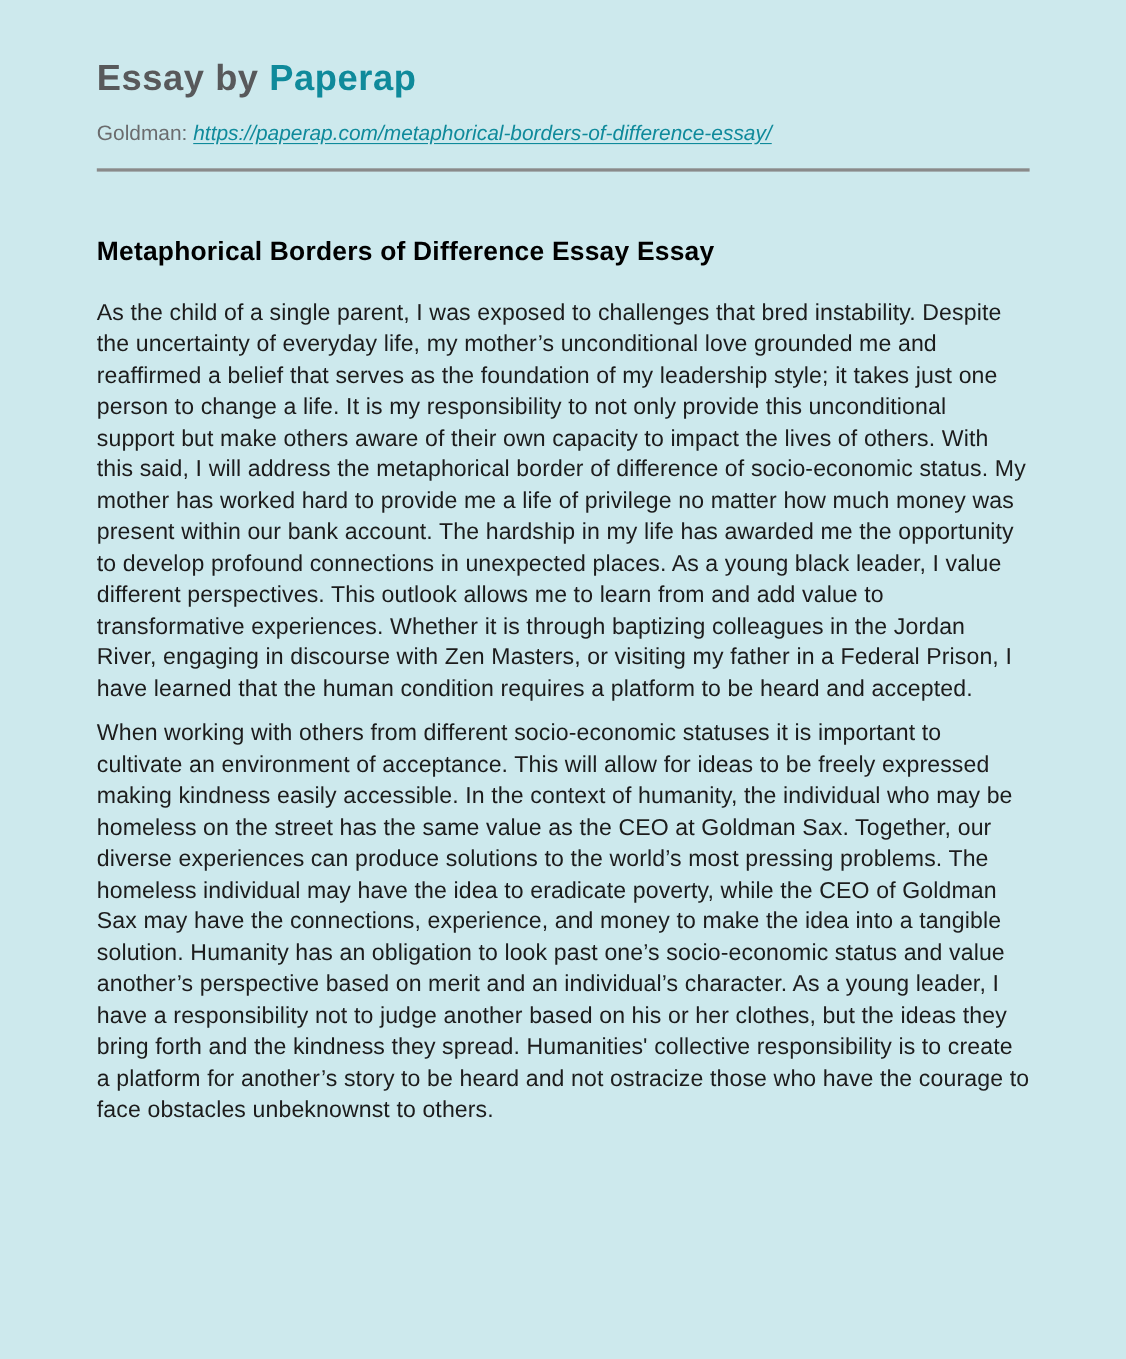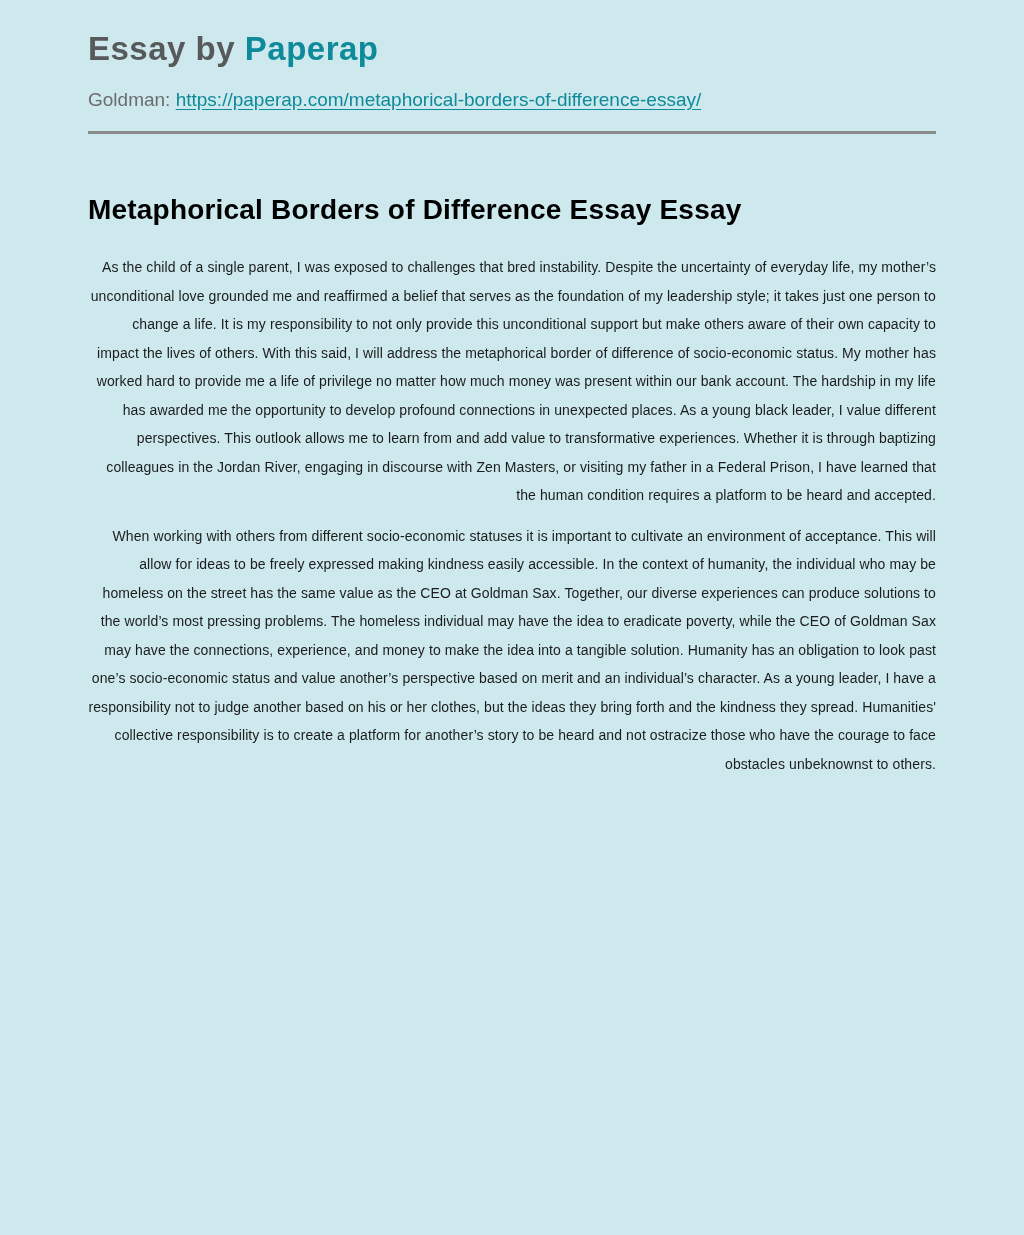--- a/index.html
+++ b/index.html
@@ -16,62 +16,62 @@
     font-family: "Liberation Sans", "DejaVu Sans", sans-serif;
   }
   body {
     width: 1024px;
     min-height: 1235px;
     overflow: hidden;
   }
   .page {
     width: 848px;
     margin: 0 auto;
-    padding-top: 30px;
+    padding-top: 52px;
   }
   .brand-heading {
     font-size: 33px;
     font-weight: bold;
     color: var(--gray-heading);
     letter-spacing: 0.5px;
   }
   .brand-heading .brand-name {
     color: var(--accent);
   }
   .source-row {
     margin-top: 21px;
     font-size: 19px;
     color: var(--gray-label);
   }
   .source-row a {
     color: var(--accent);
     text-decoration: underline;
     text-underline-offset: 3px;
+    font-style: italic;
   }
   .divider {
     border: none;
     height: 3px;
     background: var(--divider);
     margin-top: 20px;
   }
   .article-title {
     margin-top: 60px;
-    font-size: 28px;
+    font-size: 24px;
     line-height: 1.12;
     font-weight: bold;
     color: #000;
     letter-spacing: 0.2px;
   }
   .article-body {
     margin-top: 28px;
-    font-size: 14px;
+    font-size: 21px;
     line-height: 28.5px;
     color: var(--body-text);
     letter-spacing: 0.1px;
-    text-align: right;
   }
   .article-body p {
     margin-bottom: 12px;
   }
 </style>
 </head>
 <body>
 
 <div class="page">
 

